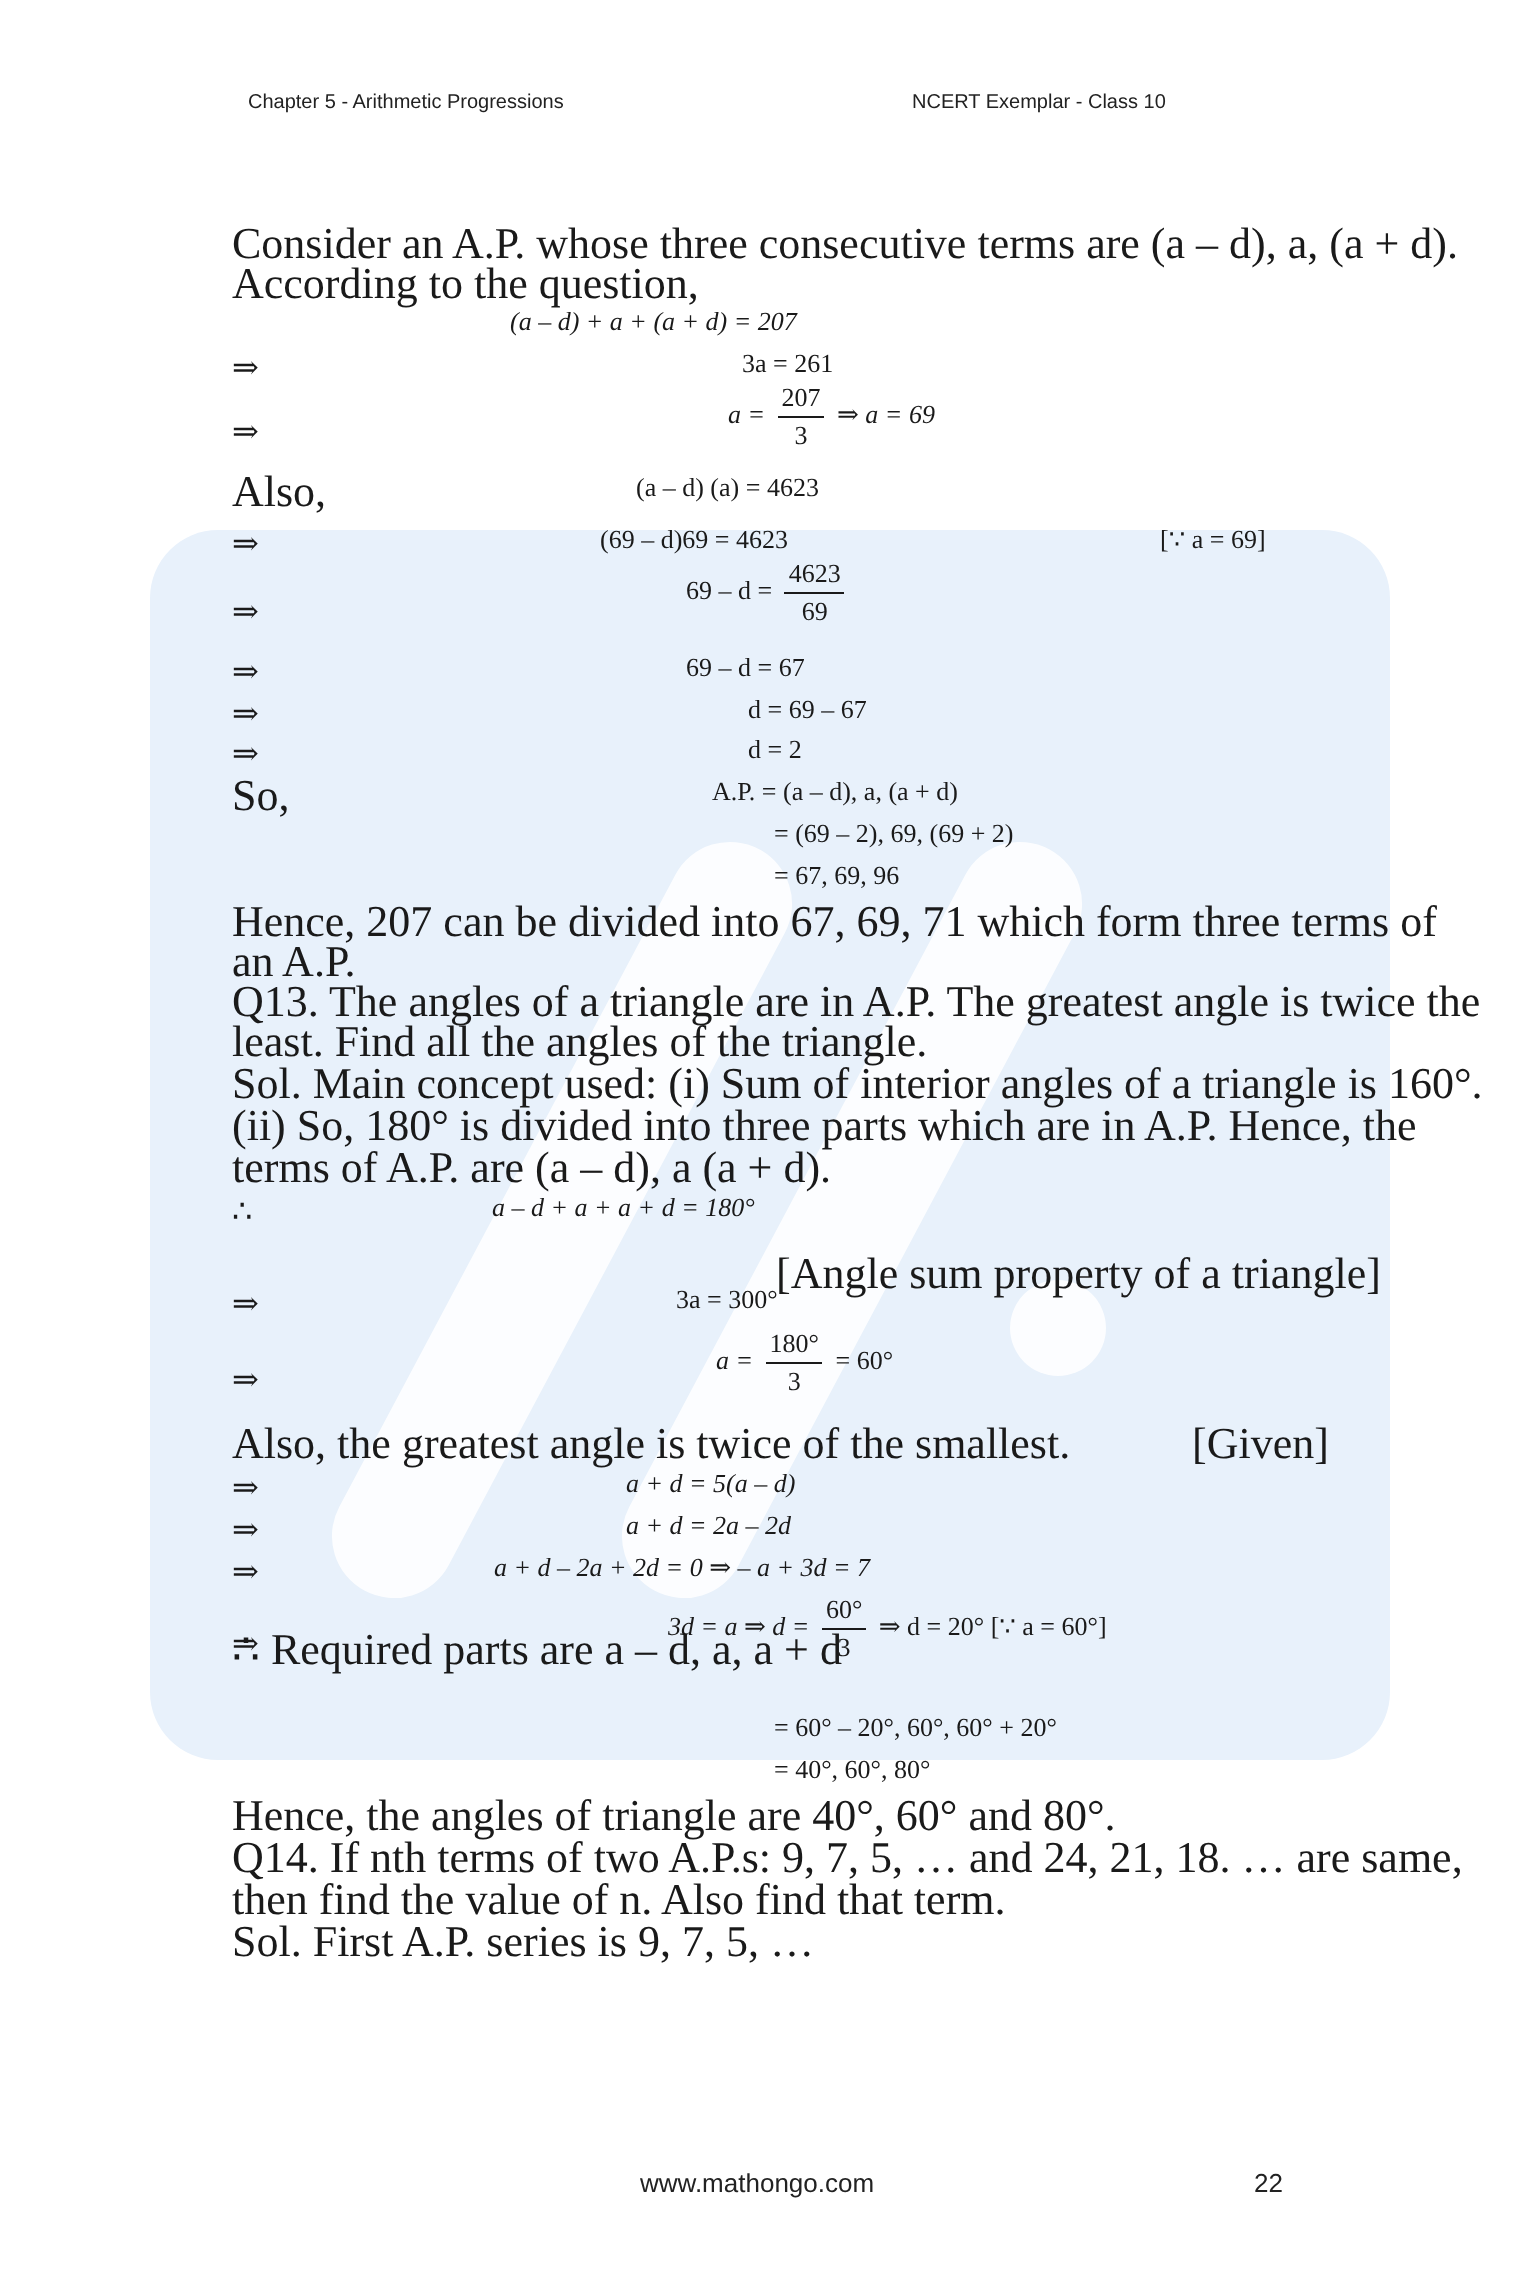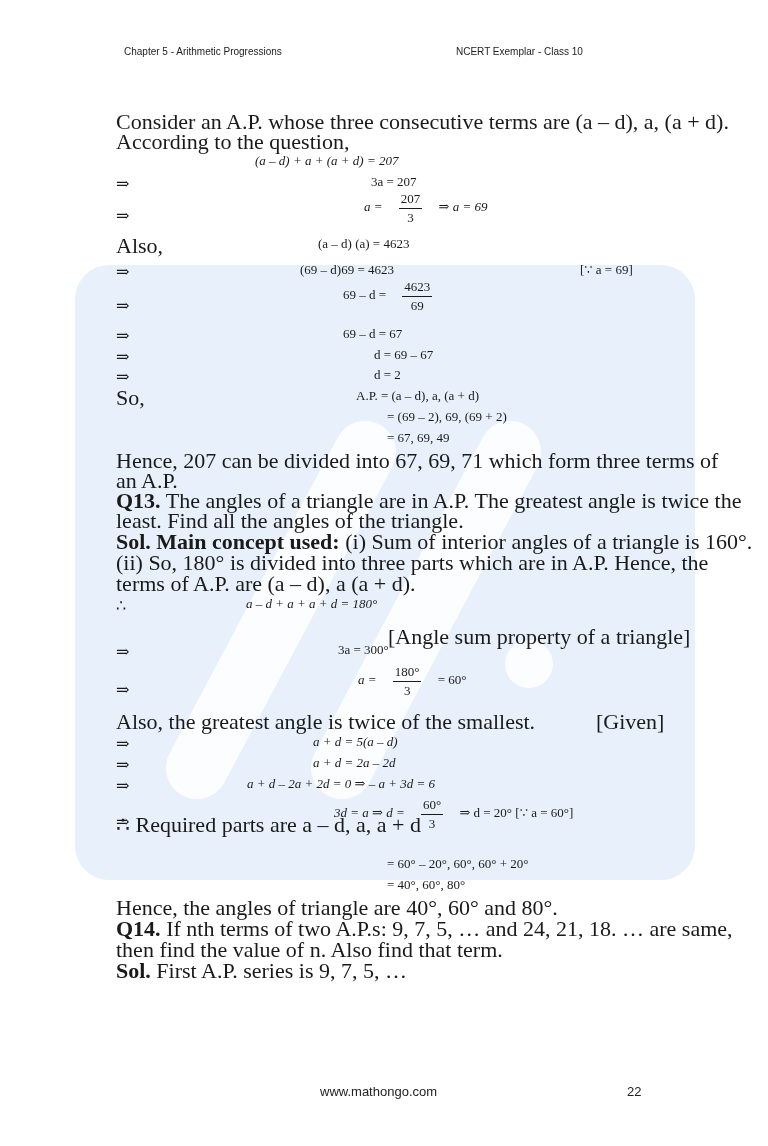--- a/index.html
+++ b/index.html
@@ -8,42 +8,42 @@
   .hdr { position: absolute; top: 46px; font-family: "Liberation Sans", "DejaVu Sans", sans-serif; font-size: 10px; color: #222; }
   .ftr { position: absolute; top: 1084px; font-family: "Liberation Sans", "DejaVu Sans", sans-serif; font-size: 13px; color: #222; }
   .wm-box { position: absolute; left: 75px; top: 265px; width: 620px; height: 615px; background: #e8f1fb; border-radius: 34px; }
   .wm-stroke { position: absolute; background: #ffffff; border-radius: 40px; opacity: 0.85; }
   .wm-dot { position: absolute; background: #ffffff; border-radius: 50%; opacity: 0.85; }
   .ln { position: absolute; font-size: 22px; line-height: 20px; white-space: nowrap; }
   .full { left: 116px; width: 536px; text-align: justify; text-align-last: justify; }
   .arrow { position: absolute; left: 116px; font-size: 16px; }
   .eq { position: absolute; font-size: 13px; white-space: nowrap; }
   i, .it { font-style: italic; }
-  b { font-weight: bold; }
-  .frac { display: inline-block; vertical-align: middle; text-align: center; line-height: 18px; margin: 0 13px; }
+  b { font-weight: normal; }
+  .frac { display: inline-block; vertical-align: middle; text-align: center; line-height: 18px; margin: 0 3px; }
   .frac .num { display: block; border-bottom: 1px solid #1a1a1a; padding: 0 2px; }
   .frac .den { display: block; }
 </style>
 </head>
 <body>
 
 <div class="hdr" style="left:124px">Chapter 5 - Arithmetic Progressions</div>
 <div class="hdr" style="left:456px">NCERT Exemplar - Class 10</div>
 
 <div class="wm-box"></div>
 <div class="wm-stroke" style="left:250px;top:400px;width:62px;height:420px;transform:rotate(28deg);"></div>
 <div class="wm-stroke" style="left:395px;top:400px;width:62px;height:420px;transform:rotate(28deg);"></div>
 <div class="wm-dot" style="left:505px;top:640px;width:48px;height:48px;"></div>
 
 <div class="ln full" style="top:112px">Consider an A.P. whose three consecutive terms are (a – d), a, (a + d).</div>
 <div class="ln" style="top:132px;left:116px">According to the question,</div>
 <div class="eq it" style="top:153px;left:255px">(a – d) + a + (a + d) = 207</div>
 
 <div class="arrow" style="top:174px">⇒</div>
-<div class="eq" style="top:174px;left:371px">3a = 207</div>
+<div class="eq" style="top:174px;left:371px">3a = 261</div>
 
 <div class="arrow" style="top:206px">⇒</div>
 <div class="eq" style="top:190px;left:364px">
   <span class="it">a =</span>
   <span class="frac"><span class="num">207</span><span class="den">3</span></span>
   <span class="it">⇒   a = 69</span>
 </div>
 
 <div class="ln" style="top:236px;left:116px">Also,</div>
 <div class="eq" style="top:236px;left:318px">(a – d) (a) = 4623</div>
@@ -63,21 +63,21 @@
 
 <div class="arrow" style="top:347px">⇒</div>
 <div class="eq" style="top:347px;left:374px">d = 69 – 67</div>
 
 <div class="arrow" style="top:367px">⇒</div>
 <div class="eq" style="top:367px;left:374px">d = 2</div>
 
 <div class="ln" style="top:388px;left:116px">So,</div>
 <div class="eq" style="top:388px;left:356px">A.P. = (a – d), a, (a + d)</div>
 <div class="eq" style="top:409px;left:387px">= (69 – 2), 69, (69 + 2)</div>
-<div class="eq" style="top:430px;left:387px">= 67, 69, 49</div>
+<div class="eq" style="top:430px;left:387px">= 67, 69, 96</div>
 
 <div class="ln full" style="top:451px">Hence, 207 can be divided into 67, 69, 71 which form three terms of</div>
 <div class="ln" style="top:471px;left:116px">an A.P.</div>
 
 <div class="ln full" style="top:491px"><b>Q13.</b><span> The angles of a triangle are in A.P. The greatest angle is twice the</span></div>
 <div class="ln" style="top:511px;left:116px">least. Find all the angles of the triangle.</div>
 <div class="ln full" style="top:532px"><b>Sol. Main concept used:</b><span> (i) Sum of interior angles of a triangle is 160°.</span></div>
 <div class="ln full" style="top:553px">(ii) So, 180° is divided into three parts which are in A.P. Hence, the</div>
 <div class="ln" style="top:574px;left:116px">terms of A.P. are (a – d), a (a + d).</div>
 
@@ -96,21 +96,21 @@
 </div>
 
 <div class="ln" style="top:712px;left:116px">Also, the greatest angle is twice of the smallest.</div>
 <div class="ln" style="top:712px;left:596px">[Given]</div>
 
 <div class="arrow" style="top:734px">⇒</div>
 <div class="eq it" style="top:734px;left:313px">a + d = 5(a – d)</div>
 <div class="arrow" style="top:755px">⇒</div>
 <div class="eq it" style="top:755px;left:313px">a + d = 2a – 2d</div>
 <div class="arrow" style="top:776px">⇒</div>
-<div class="eq it" style="top:776px;left:247px">a + d – 2a + 2d = 0   ⇒   – a + 3d = 6</div>
+<div class="eq it" style="top:776px;left:247px">a + d – 2a + 2d = 0   ⇒   – a + 3d = 7</div>
 
 <div class="arrow" style="top:812px">⇒</div>
 <div class="eq" style="top:796px;left:334px">
   <span class="it">3d = a   ⇒   d =</span>
   <span class="frac"><span class="num">60°</span><span class="den">3</span></span>
   <span>⇒ d = 20° [∵ a = 60°]</span>
 </div>
 
 <div class="ln" style="top:815px;left:116px">∴  Required parts are a – d, a, a + d</div>
 <div class="eq" style="top:856px;left:387px">= 60° – 20°, 60°, 60° + 20°</div>

